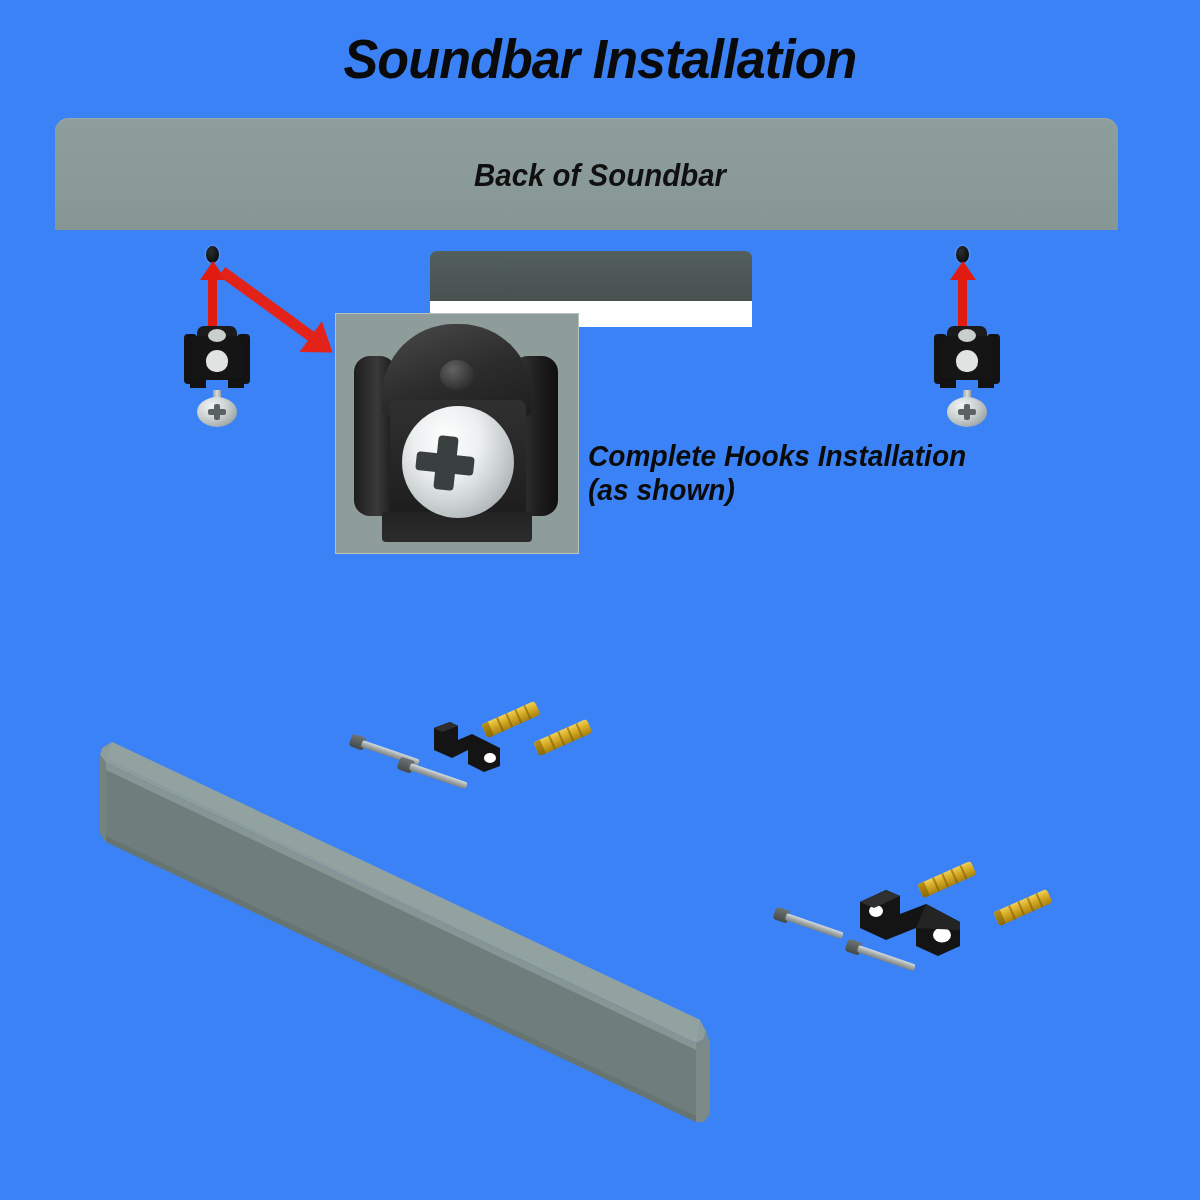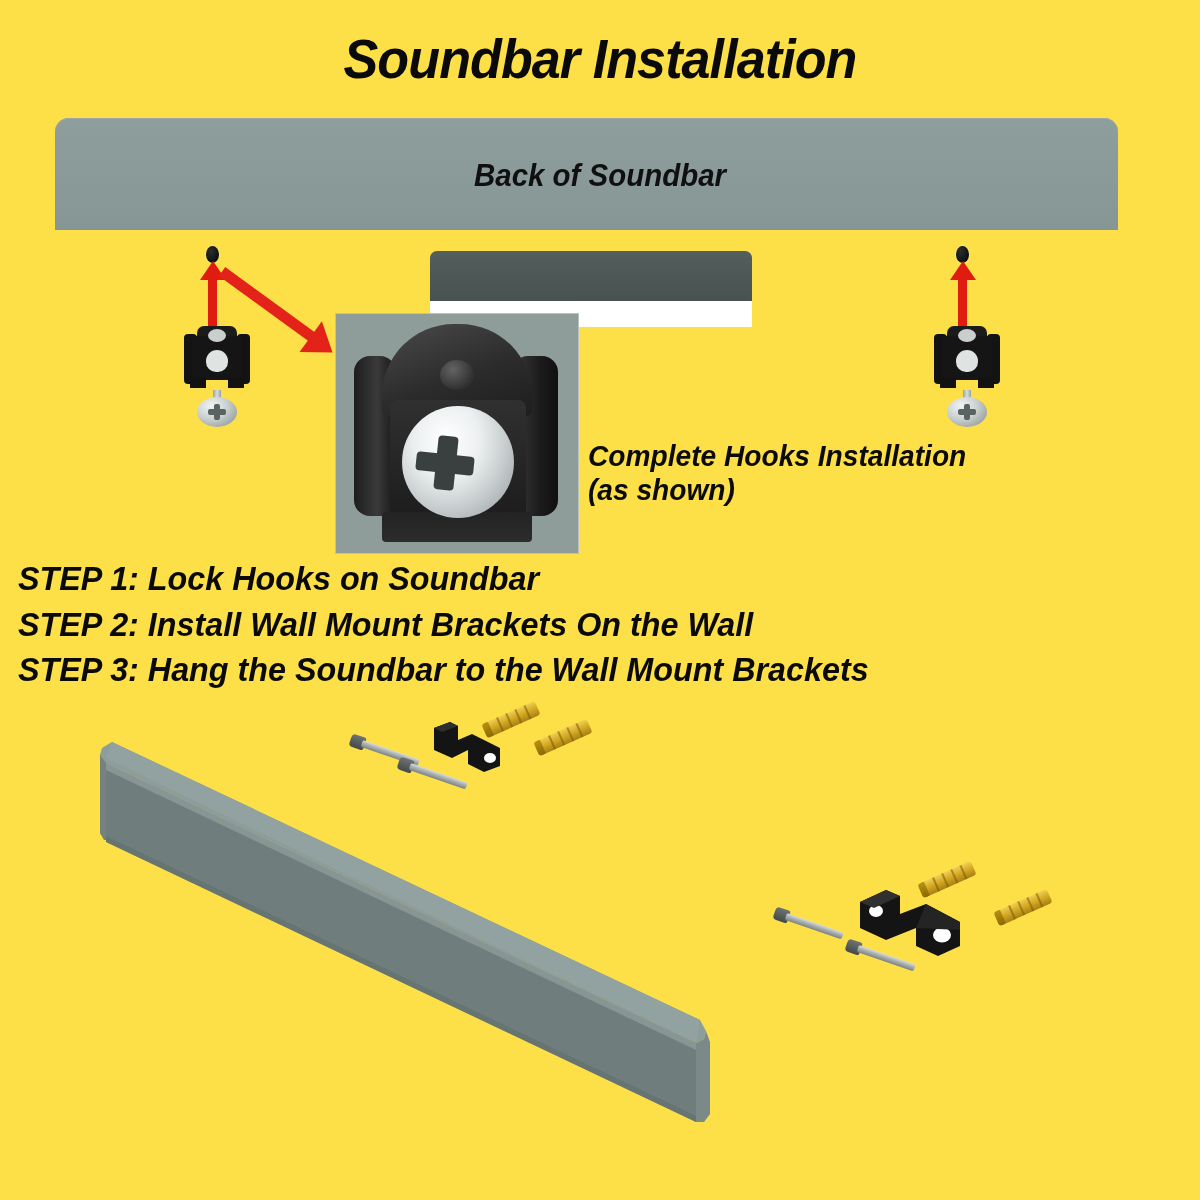--- a/index.html
+++ b/index.html
@@ -1,19 +1,19 @@
 <!DOCTYPE html>
 <html><head>
 <meta charset="utf-8">
 <style>
   html,body{margin:0;padding:0;background:#ffffff;}
   body{width:1200px;height:1200px;position:relative;overflow:hidden;
        font-family:"Liberation Sans","DejaVu Sans",sans-serif;}
 
-  .stage{position:absolute;inset:0;width:1200px;height:1200px;background:#fde047;}
+  .stage{position:absolute;inset:0;width:1200px;height:1200px;background:#3b82f6;}
 
   
   .title{
     position:absolute;left:0;top:26px;width:1200px;text-align:center;
     font-size:56px;font-weight:bold;font-style:italic;color:#0a0a0a;
     letter-spacing:-1px;white-space:nowrap;
     font-family:"Liberation Sans","DejaVu Sans",sans-serif;
     transform:scaleX(0.93);
   }
 
@@ -211,25 +211,20 @@
     <div class="ins-bigscrew"></div>
     <div class="ins-cx1"></div>
     <div class="ins-cx2"></div>
   </div>
 
   <div class="caption">
     <div>Complete Hooks Installation</div>
     <div>(as shown)</div>
   </div>
 
-  <div class="steps">
-    <div class="step">STEP 1: Lock Hooks on Soundbar</div>
-    <div class="step">STEP 2: Install Wall Mount Brackets On the Wall</div>
-    <div class="step">STEP 3: Hang the Soundbar to the Wall Mount Brackets</div>
-  </div>
 
   <div class="bar3d">
     <svg width="790" height="470" viewBox="0 0 790 470" xmlns="http://www.w3.org/2000/svg">
 
       <path d="M40,65 L42,58 L52,52 L640,330 L646,341 L644,349 L636,353 L46,73 Z" fill="#8d9d9b"></path>
       <path d="M46,68 L52,52 L640,330 L636,353 Z" fill="#92a2a0"></path>
 
       <path d="M40,65 L46,73 L46,150 L40,143 Z" fill="#6e7d7b"></path>
       <path d="M40,65 L40,143 L44,150 L46,150 L46,73 Z" fill="#74837f"></path>
 

